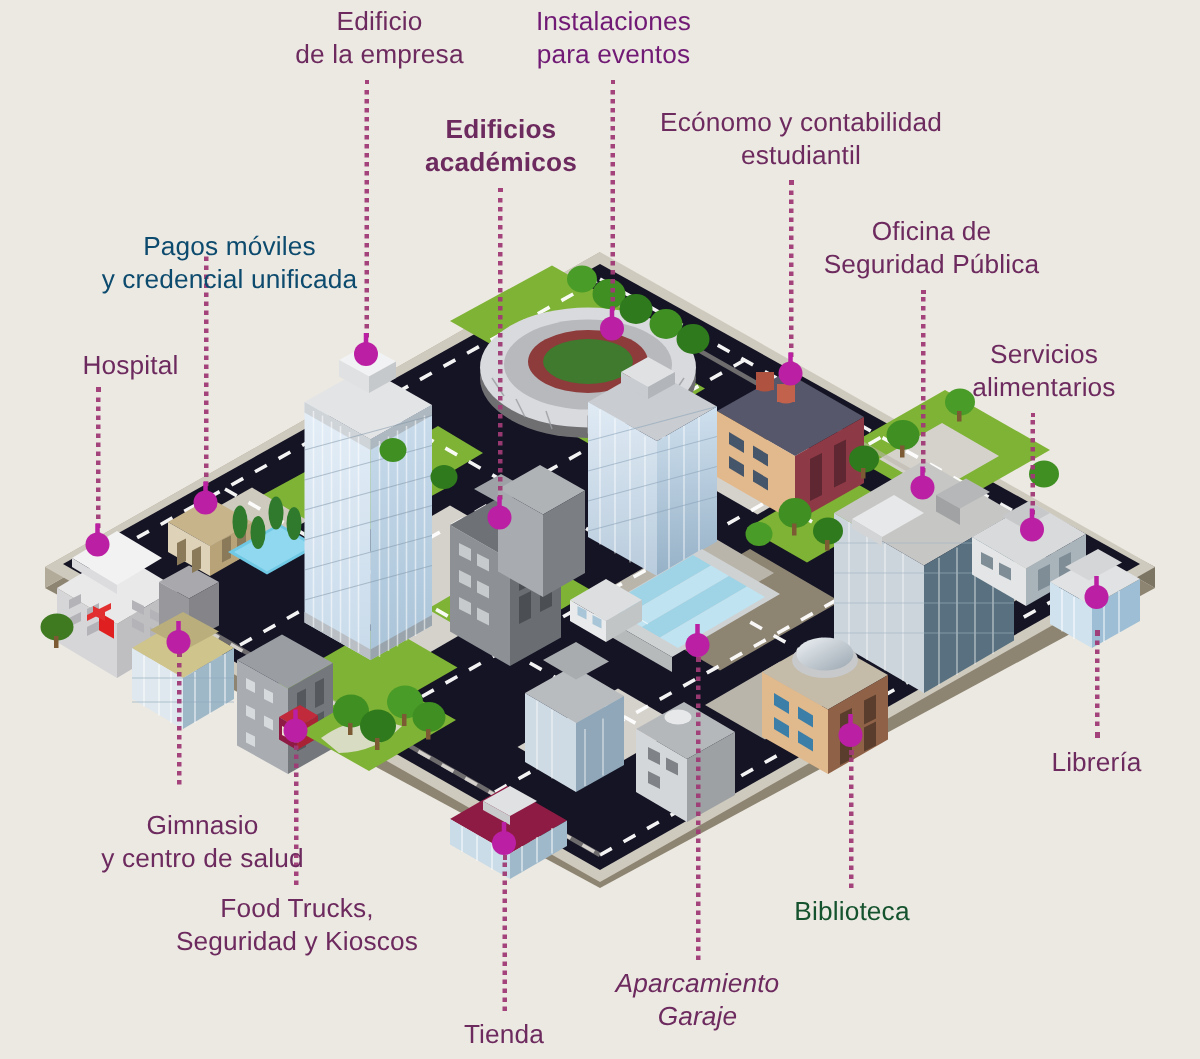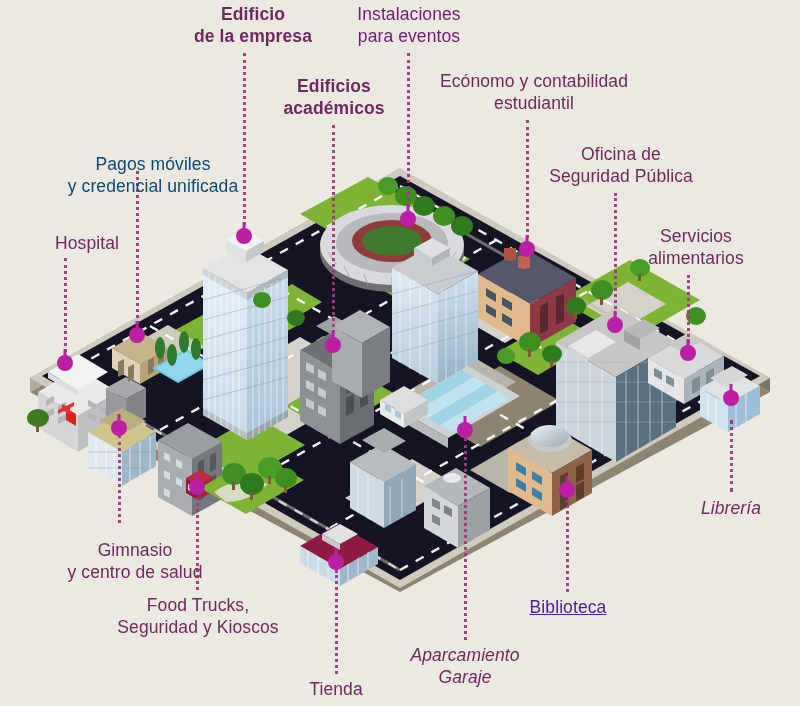--- a/index.html
+++ b/index.html
@@ -547,37 +547,37 @@
       <div class="pin" style="left: 457px; top: 422px; width: 16px; height: 16px; background: rgb(187, 31, 163);"></div>
       <div class="leader" style="left: 334.5px; top: 570px; height: 104px; border-left-color: rgb(160, 58, 118);"></div>
       <div class="pin" style="left: 328px; top: 554px; width: 16px; height: 16px; background: rgb(187, 31, 163);"></div>
       <div class="leader" style="left: 195.5px; top: 492px; height: 98px; border-left-color: rgb(160, 58, 118);"></div>
       <div class="pin" style="left: 189px; top: 479px; width: 16px; height: 16px; background: rgb(187, 31, 163);"></div>
       <div class="leader" style="left: 117.5px; top: 435px; height: 88px; border-left-color: rgb(160, 58, 118);"></div>
       <div class="pin" style="left: 111px; top: 420px; width: 16px; height: 16px; background: rgb(187, 31, 163);"></div>
     </div>
 
   <div id="labels">
-      <div class="label" style="left: 173px; top: 3px; width: 160px; color: rgb(109, 42, 94); font-weight: bold;">Edificio
+      <div class="label" style="left: 173px; top: 3px; width: 160px; color: rgb(109, 42, 94);">Edificio
 de la empresa</div>
       <div class="label" style="left: 324px; top: 3px; width: 170px; color: #701a75;">Instalaciones
 para eventos</div>
       <div class="label" style="left: 259px; top: 75px; width: 150px; color: rgb(109, 42, 94); font-weight: bold;">Edificios
 académicos</div>
       <div class="label" style="left: 399px; top: 70px; width: 270px; color: rgb(109, 42, 94);">Ecónomo y contabilidad
 estudiantil</div>
       <div class="label" style="left: 38px; top: 121px; width: 230px; color: #0c4a6e; margin-top: 32px;">Pagos móviles
 y credencial unificada</div>
       <div class="label" style="left: 526px; top: 143px; width: 190px; color: rgb(109, 42, 94);">Oficina de
 Seguridad Pública</div>
       <div class="label" style="left: 621px; top: 225px; width: 150px; color: rgb(109, 42, 94);">Servicios
 alimentarios</div>
       <div class="label" style="left: 9px; top: 232px; width: 110px; color: rgb(109, 42, 94); text-align: right;">Hospital</div>
-      <div class="label" style="left: 676px; top: 497px; width: 110px; color: rgb(109, 42, 94); font-style: italic;">Librería</div>
-      <div class="label" style="left: 503px; top: 596px; width: 130px; color: #4c1d95; text-decoration: underline;">Biblioteca</div>
+      <div class="label" style="left: 676px; top: 497px; width: 110px; color: rgb(109, 42, 94);">Librería</div>
+      <div class="label" style="left: 503px; top: 596px; width: 130px; color: #14532d;">Biblioteca</div>
       <div class="label" style="left: 380px; top: 644px; width: 170px; color: rgb(109, 42, 94); font-style: italic;">Aparcamiento
 Garaje</div>
       <div class="label" style="left: 281px; top: 678px; width: 110px; color: rgb(109, 42, 94);">Tienda</div>
       <div class="label" style="left: 93px; top: 594px; width: 210px; color: rgb(109, 42, 94);">Food Trucks,
 Seguridad y Kioscos</div>
       <div class="label" style="left: 35px; top: 527px; width: 200px; color: rgb(109, 42, 94); margin-top: 12px;">Gimnasio
 y centro de salud</div>
     </div>
 
 </div>

